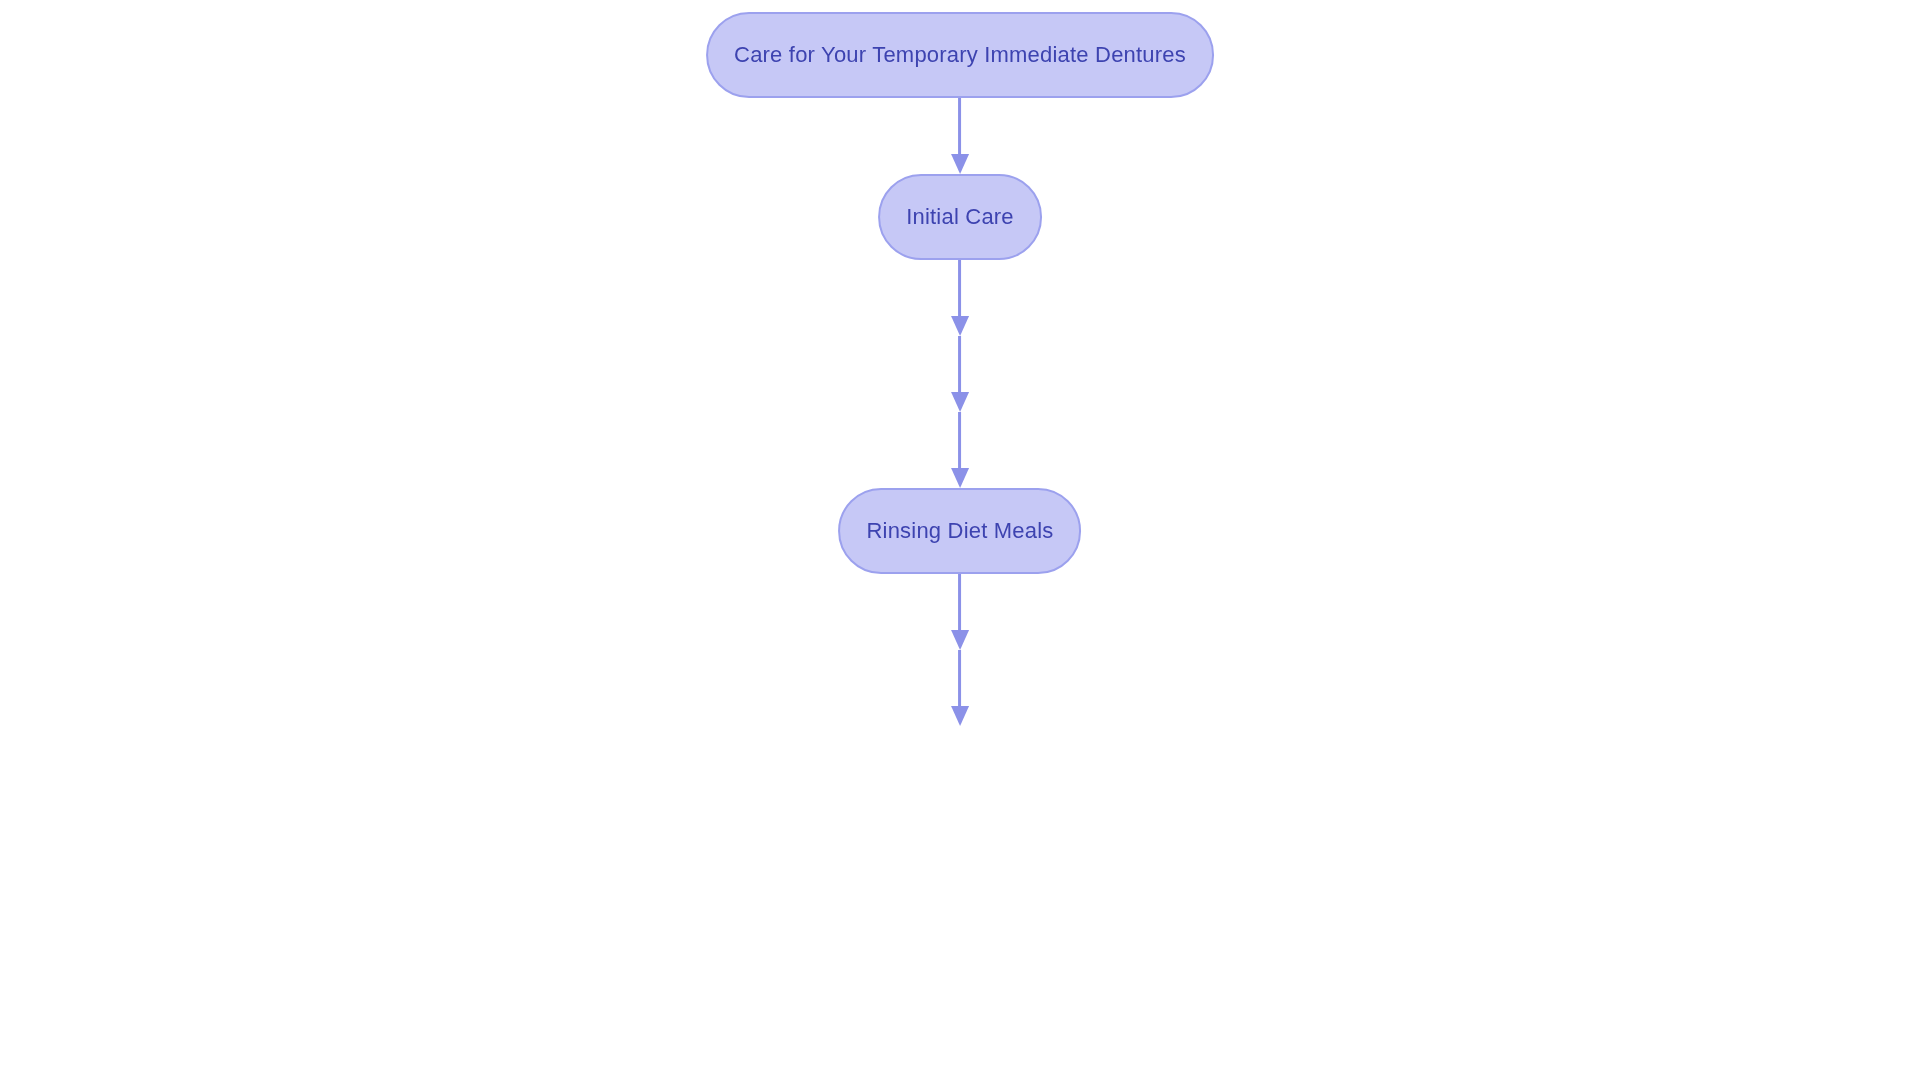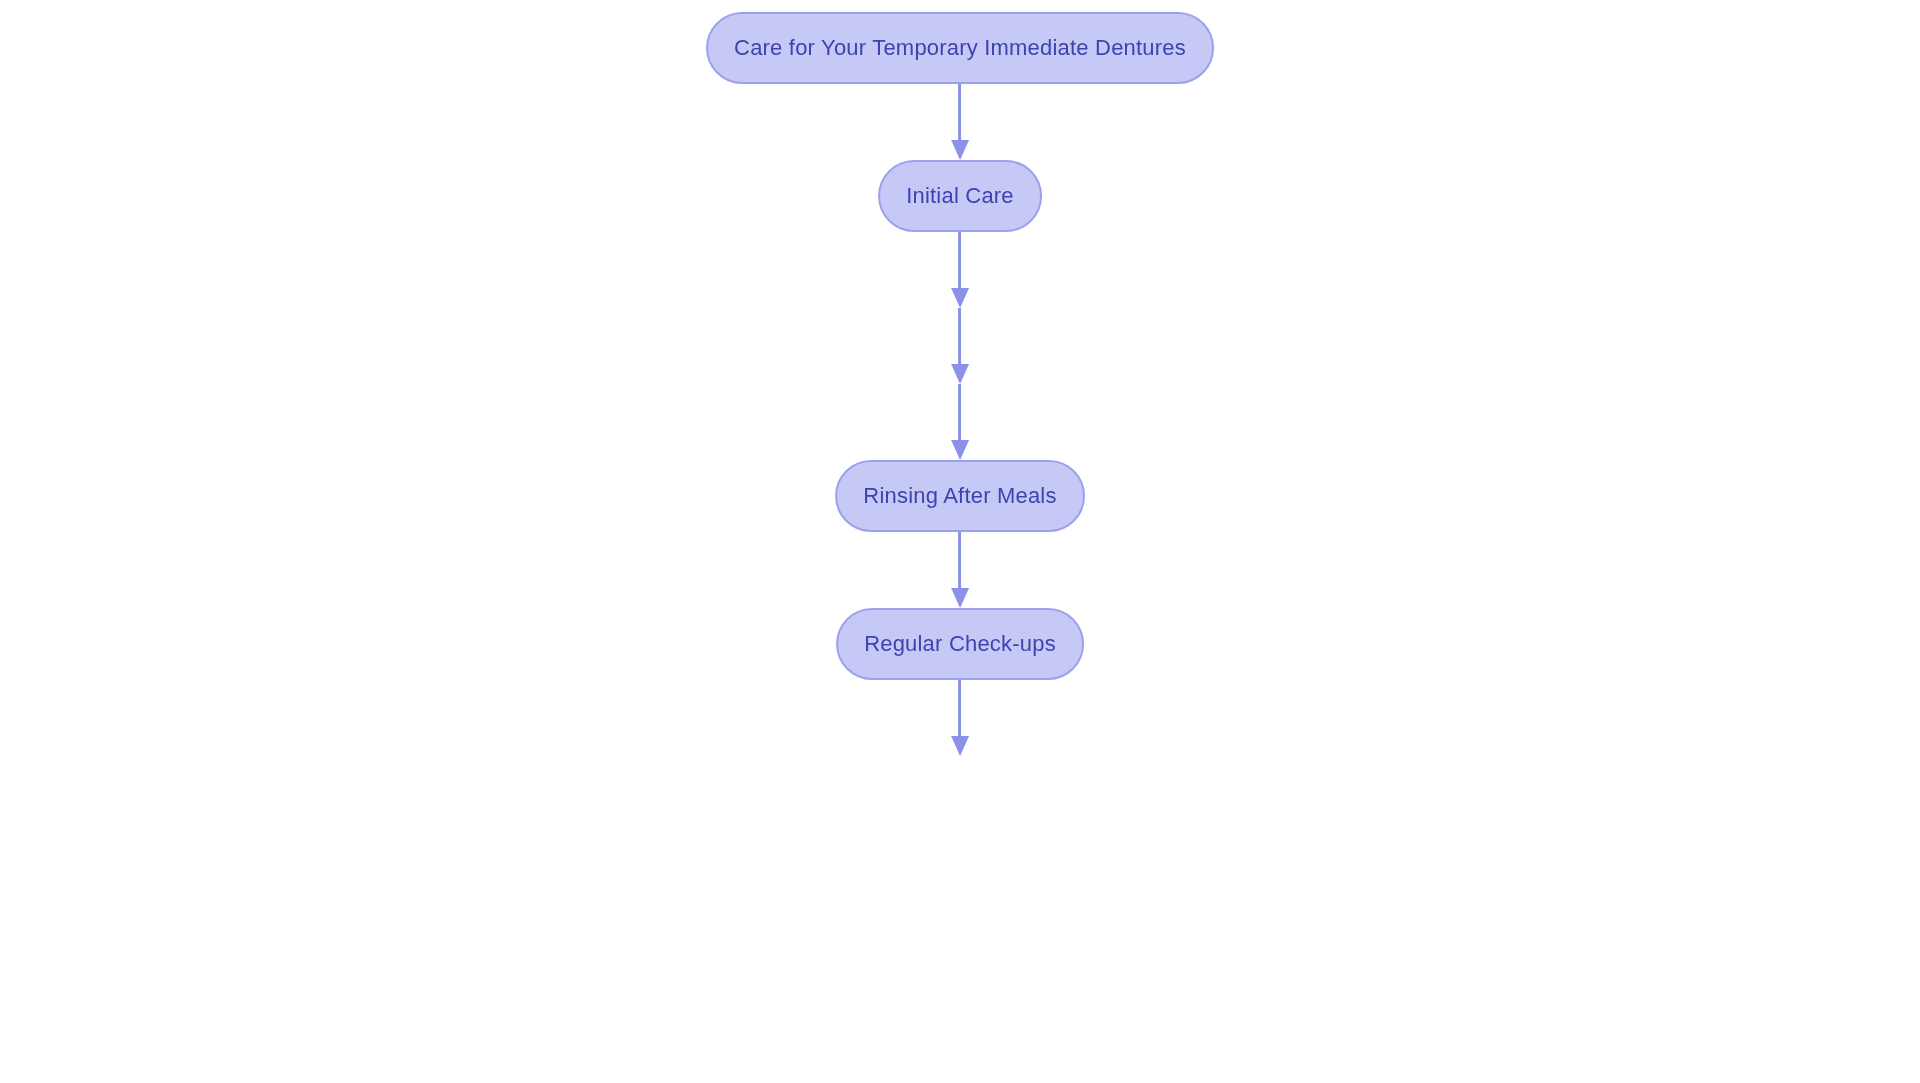--- a/index.html
+++ b/index.html
@@ -20,21 +20,21 @@
   .flowchart{
     position:absolute;
     left:50%;
     top:12px;
     transform:translateX(-50%);
     display:flex;
     flex-direction:column;
     align-items:center;
   }
   .node{
-    height:72px;
+    height:86px;
     border-radius:43px;
     background:var(--node-fill);
     border:2px solid var(--node-border);
     color:var(--node-text);
     display:flex;
     align-items:center;
     justify-content:center;
     padding:0 26px;
     font-size:22px;
     line-height:1;
@@ -84,28 +84,27 @@
     <div class="shaft"></div>
     <div class="head"></div>
   </div>
 
 
   <div class="connector">
     <div class="shaft"></div>
     <div class="head"></div>
   </div>
 
-  <div class="node">Rinsing After Meals</div>
+  <div class="node">Rinsing Diet Meals</div>
 
   <div class="connector">
     <div class="shaft"></div>
     <div class="head"></div>
   </div>
 
-  <div class="node">Regular Check-ups</div>
 
   <div class="connector">
     <div class="shaft"></div>
     <div class="head"></div>
   </div>
 
 
 </div>
 
 </body></html>

